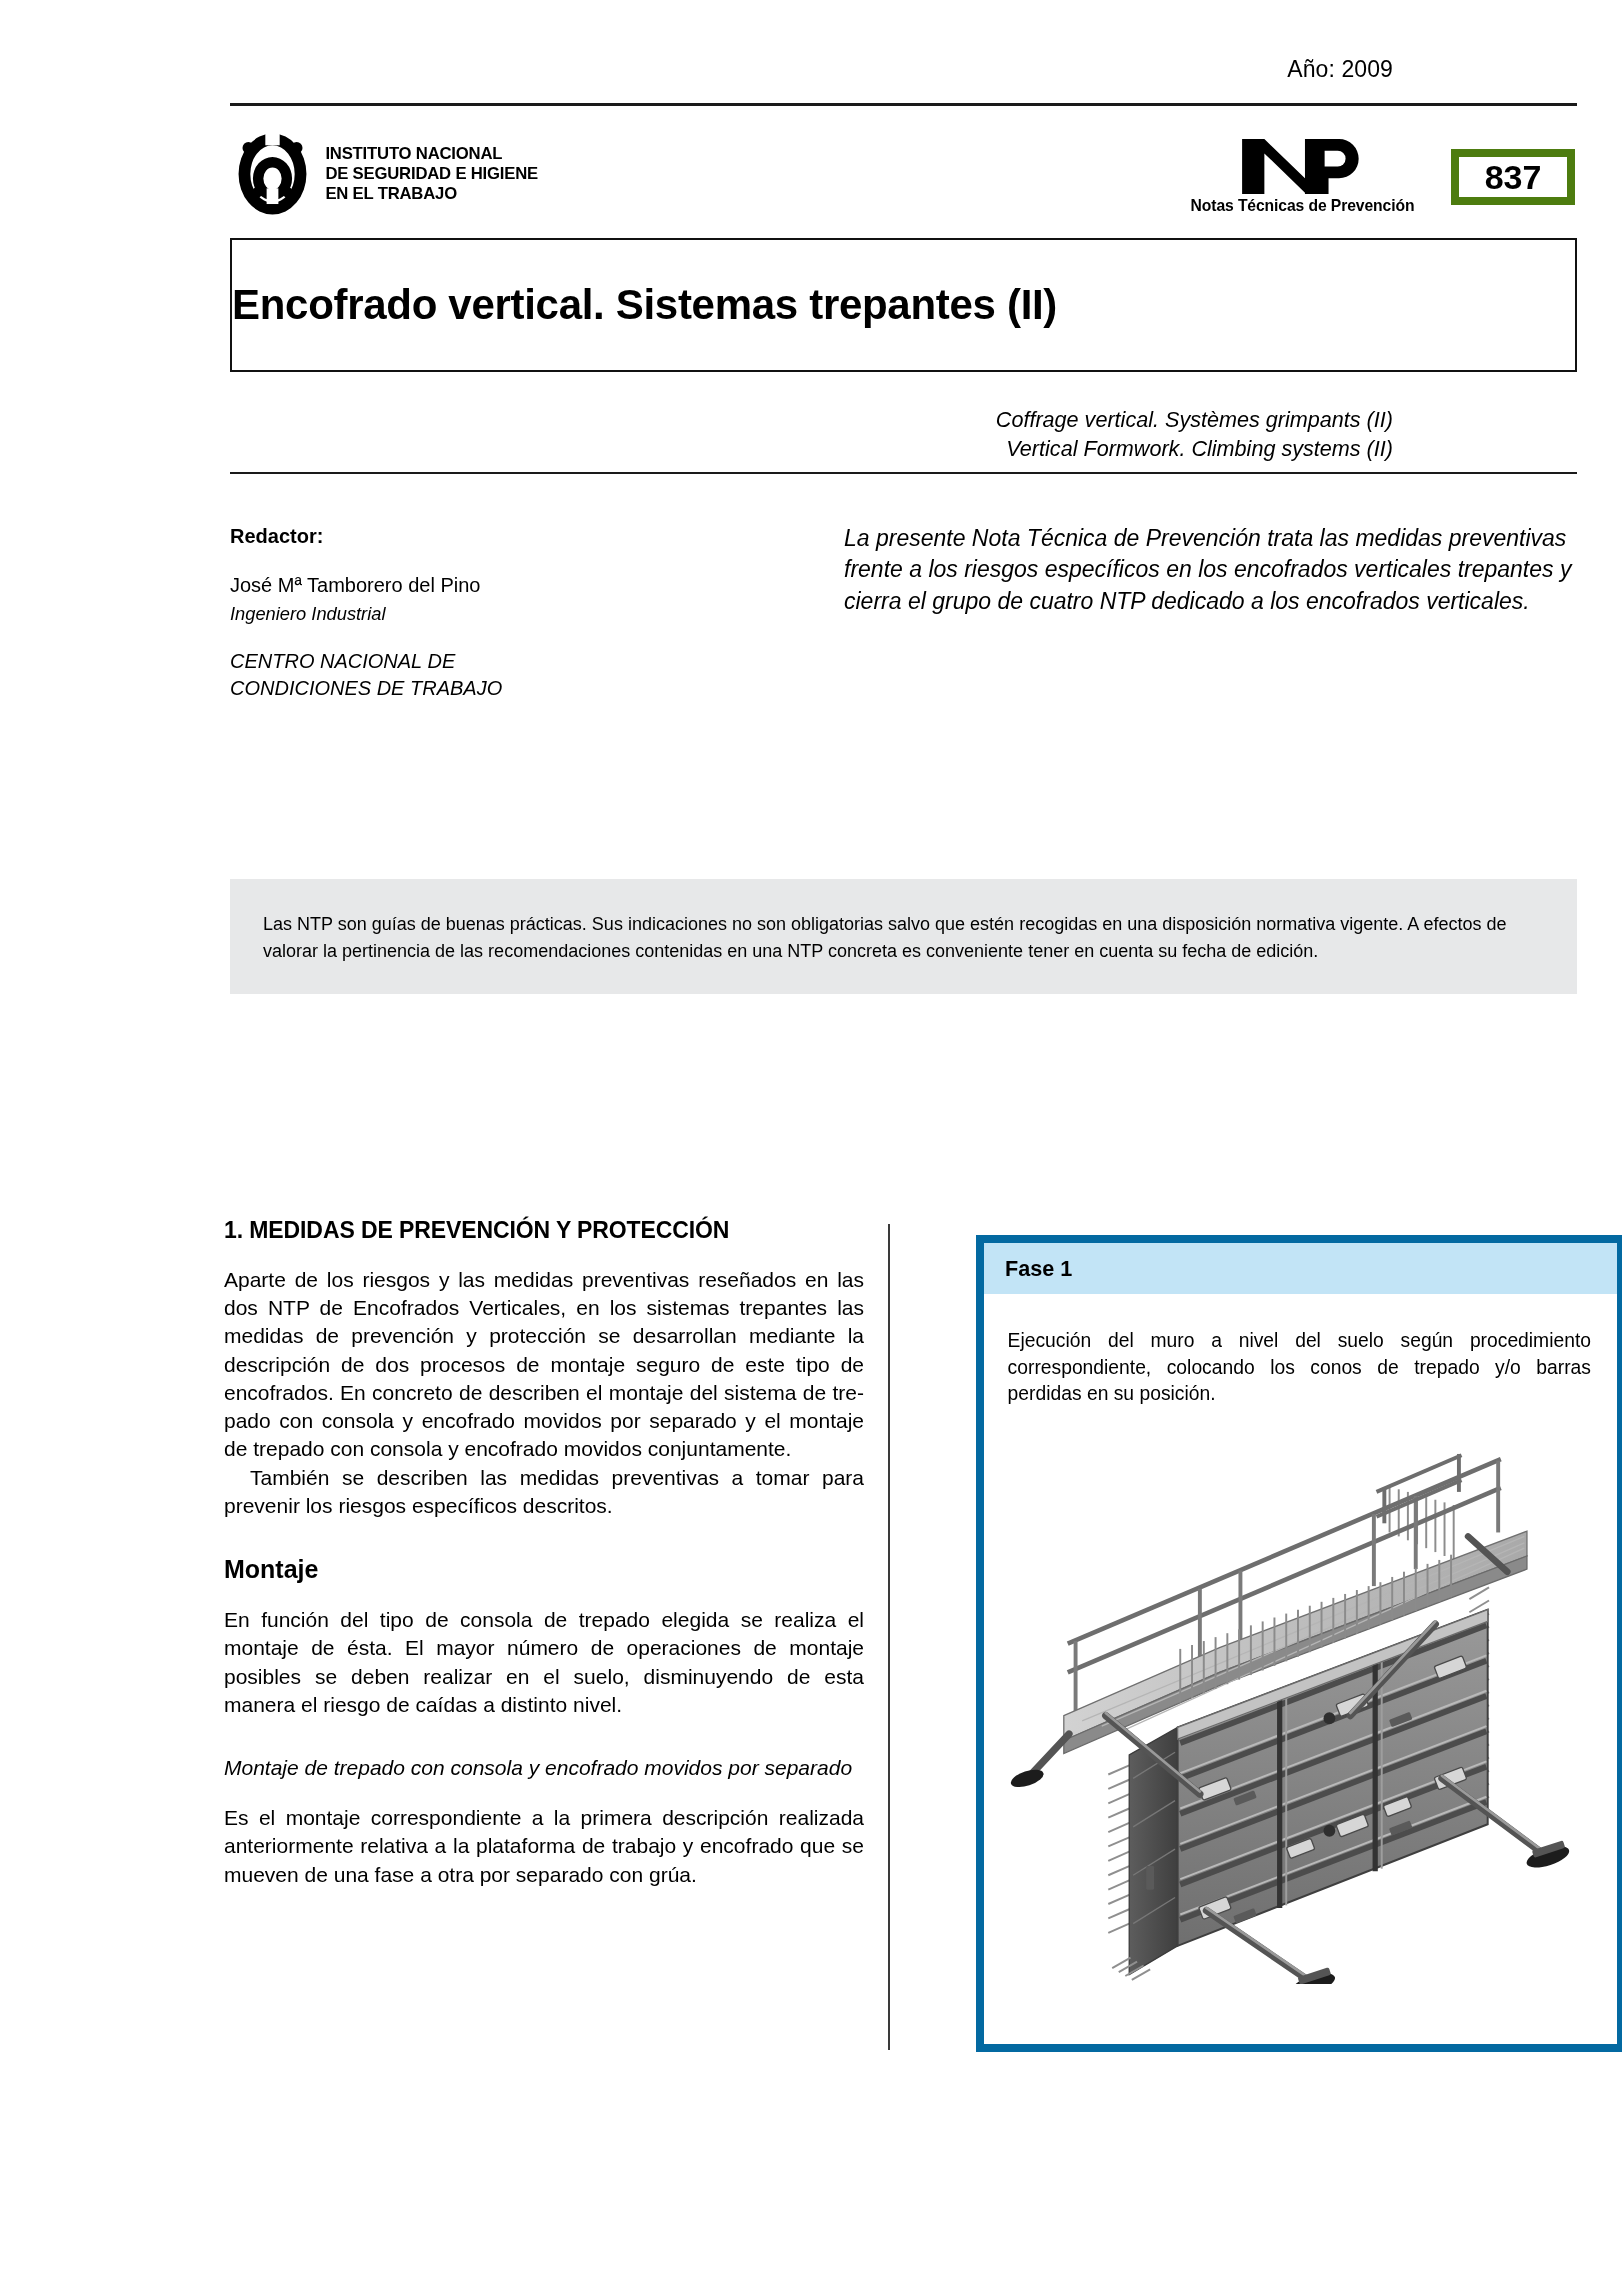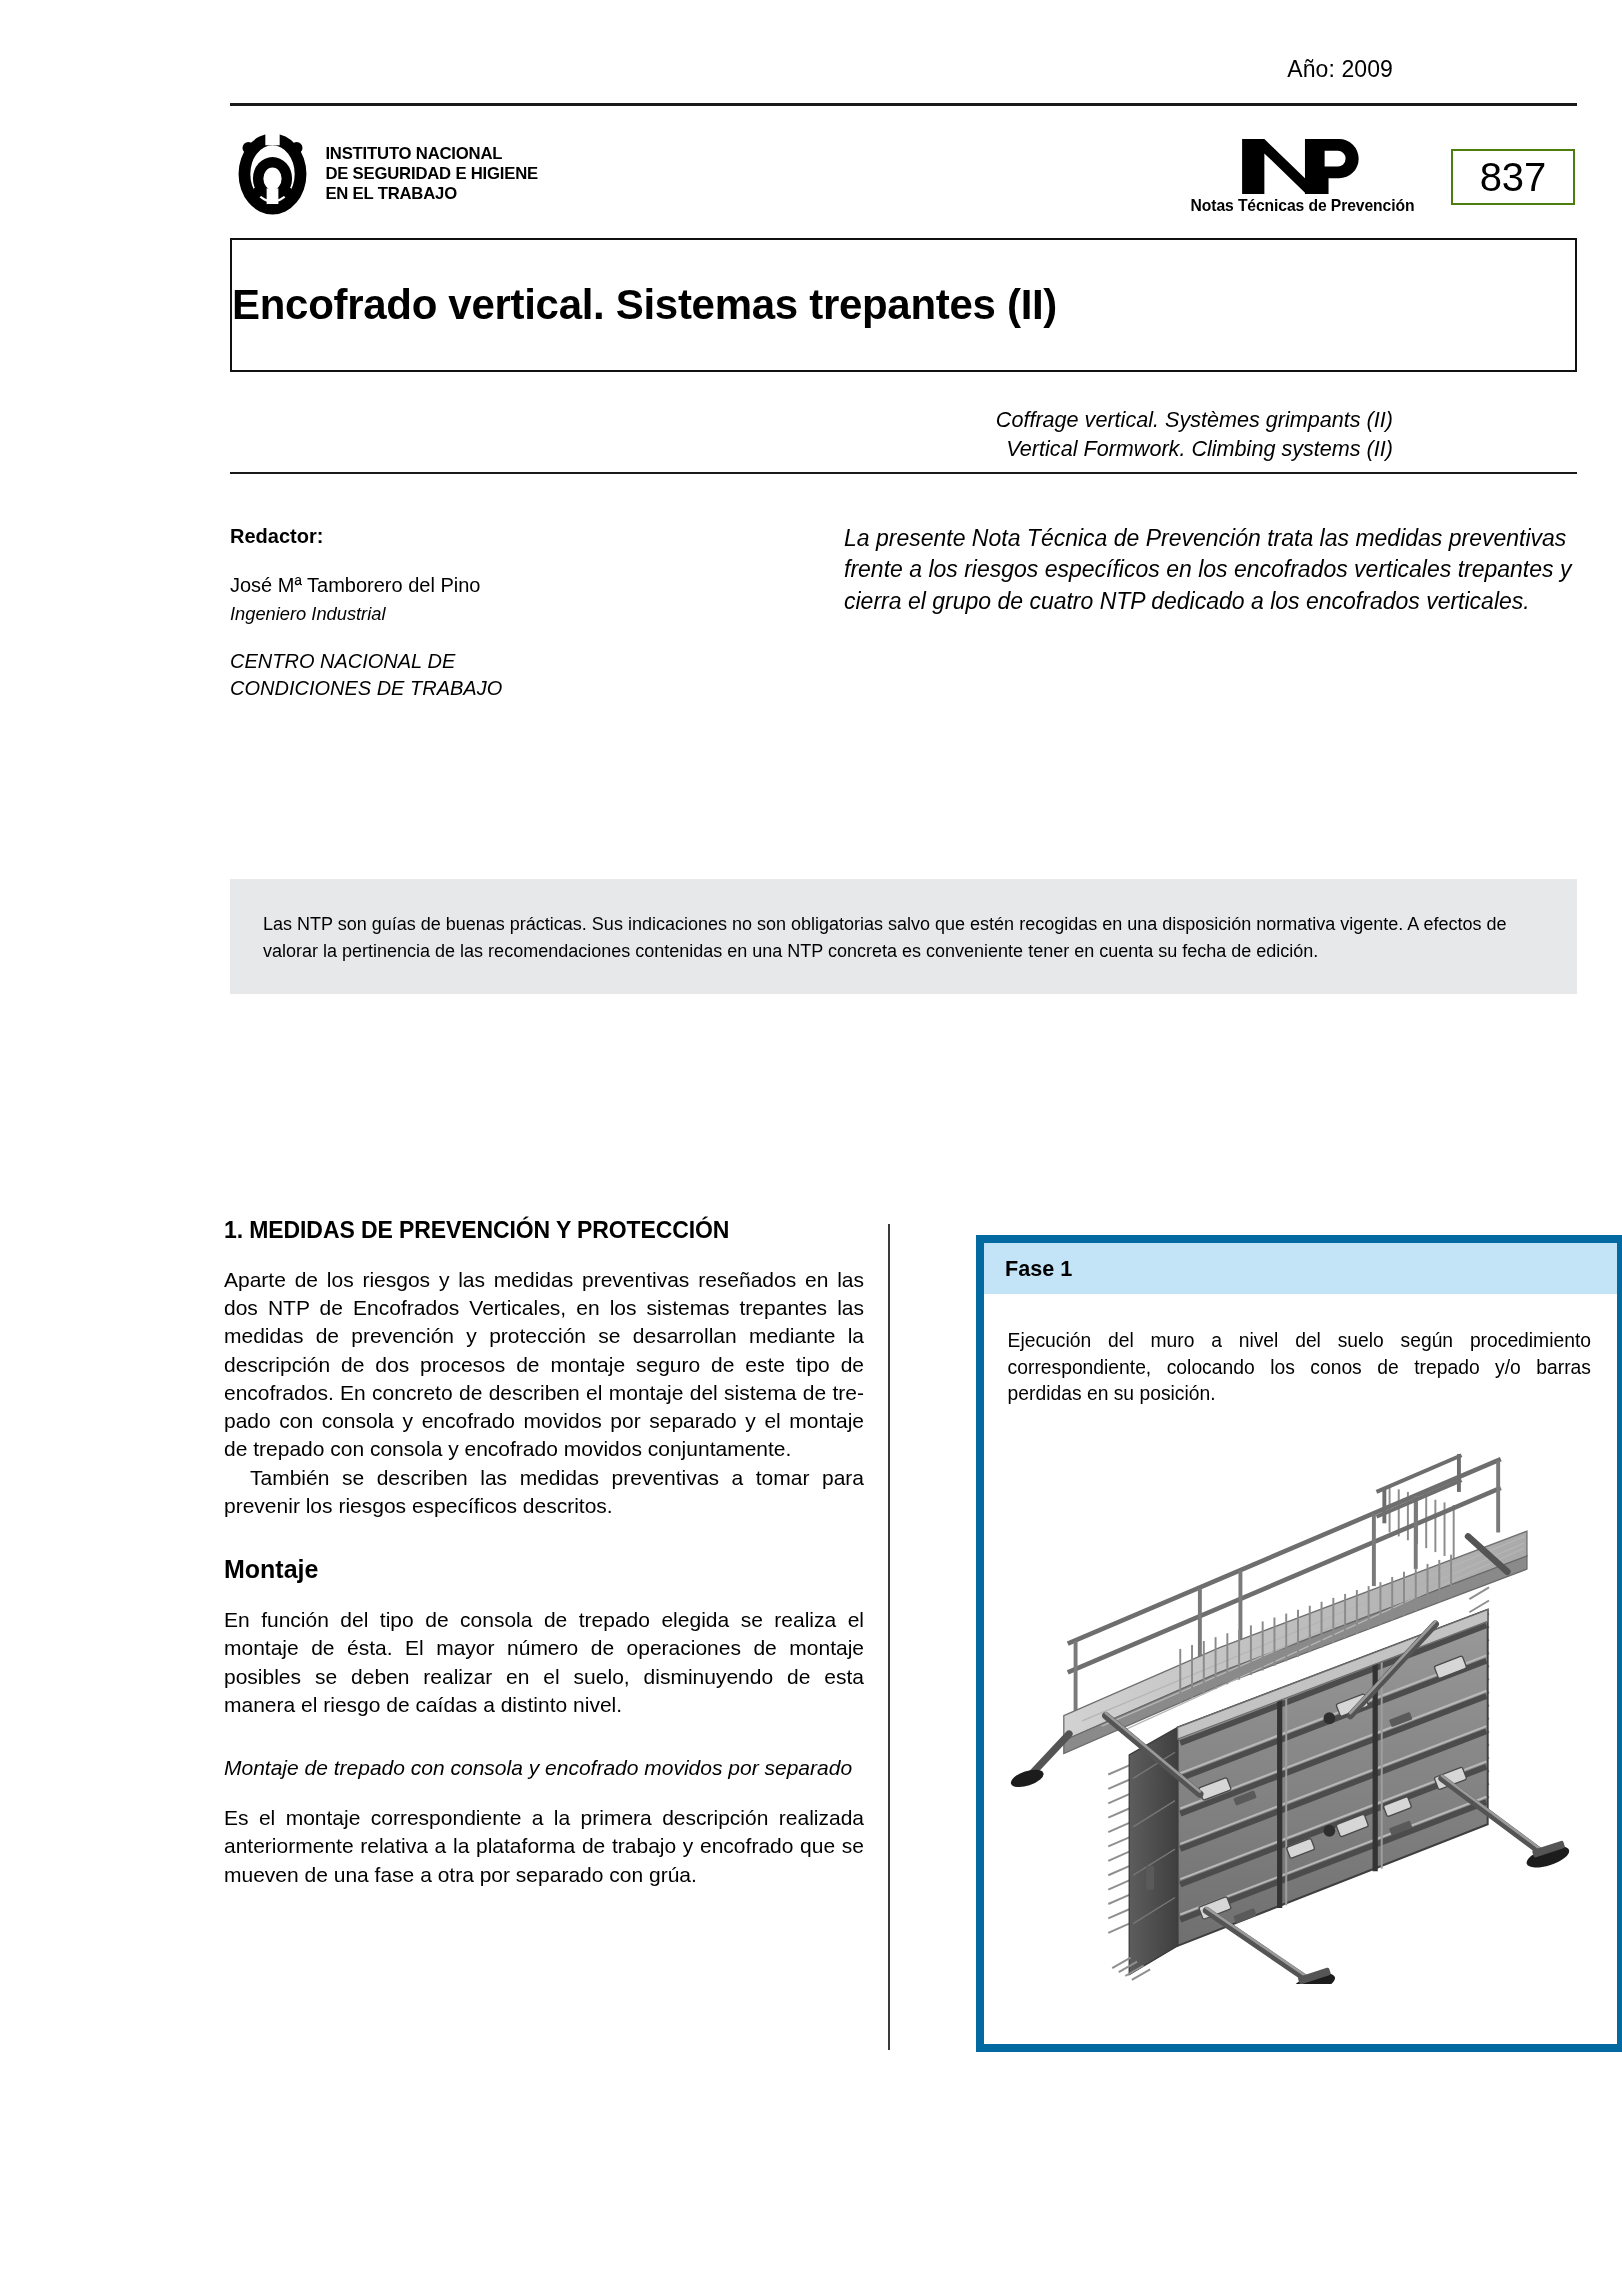--- a/index.html
+++ b/index.html
@@ -50,23 +50,23 @@
   }
   .ntp-mark{height:58px; display:flex; justify-content:center; align-items:flex-end;}
   .ntp-caption{
     font-size:15.7px; font-weight:bold; margin-top:2.6px; letter-spacing:-0.1px;
   }
 
   
   .num-box{
     position:absolute; left:1451px; top:149px;
     width:124px; height:56px;
-    border:2px solid #4d7c0f;
+    border:8px solid #4d7c0f;
     display:flex; align-items:center; justify-content:center;
-    font-size:40px; font-weight:normal;
+    font-size:34px; font-weight:bold;
     box-sizing:border-box;
   }
 
   
   .title-box{
     position:absolute; left:230px; top:238px;
     width:1347px; height:134px;
     border:2px solid #111;
     box-sizing:border-box;
     display:flex; align-items:center; justify-content:flex-start;

